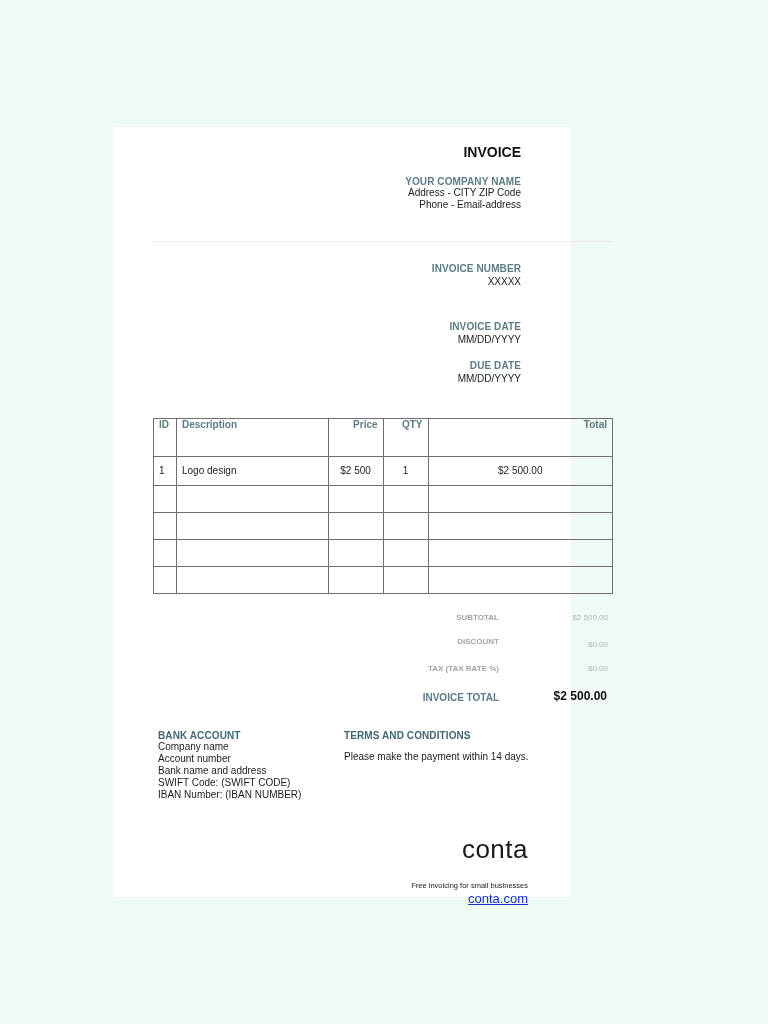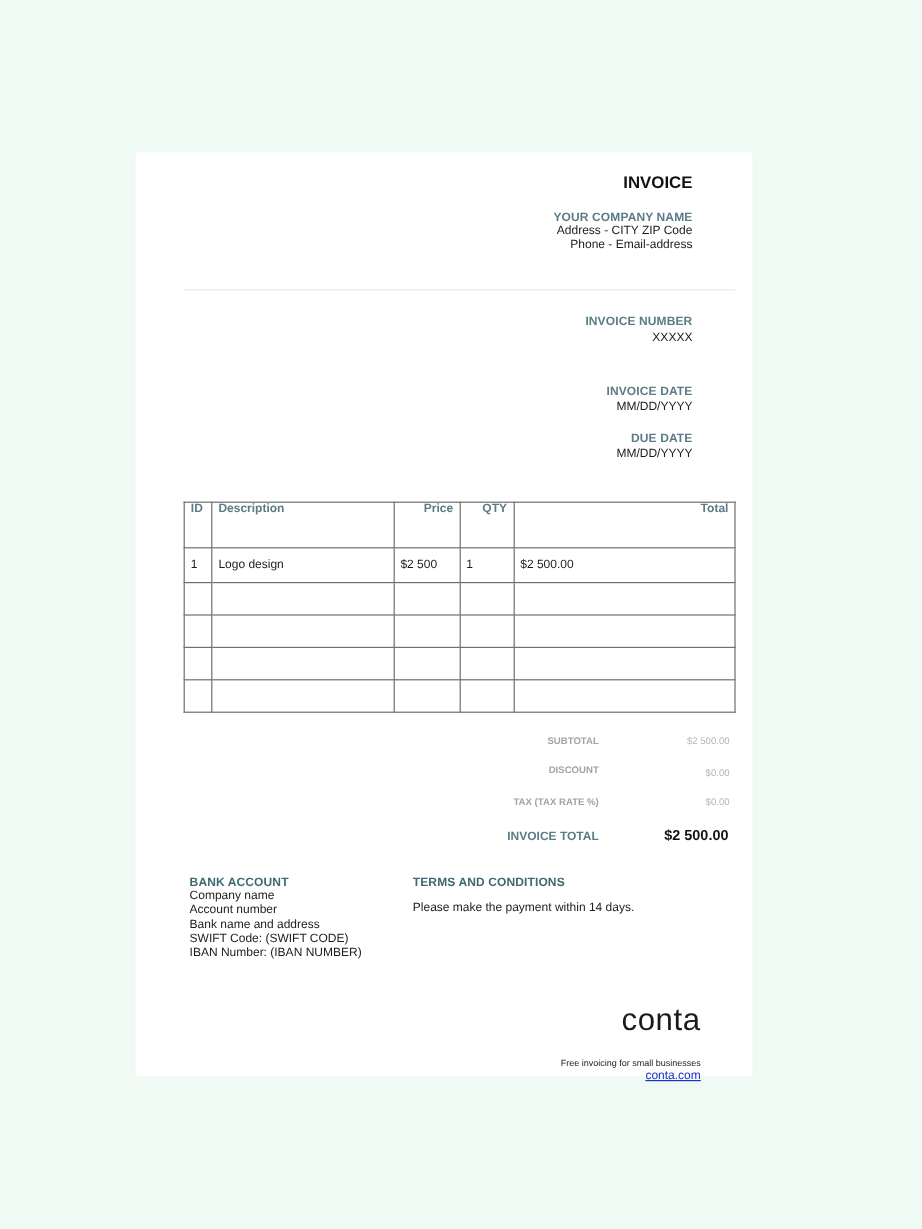--- a/index.html
+++ b/index.html
@@ -7,21 +7,21 @@
   body {
     background: #eefaf3;
     font-family: "Liberation Sans", sans-serif;
     color: #1c1c1c;
     position: relative;
     overflow: hidden;
   }
   .page {
     position: absolute;
     left: 113px; top: 127px;
-    width: 514px; height: 770px;
+    width: 458px; height: 770px;
     background: #ffffff;
   }
   .abs { position: absolute; }
   .r { text-align: right; }
   .title { font-size: 14px; font-weight: bold; color: #111; }
   .hd { font-size: 10px; font-weight: bold; color: #5b7c86; letter-spacing: 0.1px; }
   .hd-dark { color: #3f6874; }
   .tx { font-size: 10px; line-height: 12px; color: #1c1c1c; }
   .sep {
     position: absolute; left: 40px; top: 114px; width: 460px; height: 1px;
@@ -34,29 +34,29 @@
     font-size: 10px;
   }
   .tbl td, .tbl th {
     border: 1px solid #6f6f6f;
     padding: 0 5px;
     vertical-align: top;
   }
   .tbl th { font-weight: bold; color: #5b7c86; text-align: left; height: 38px; padding-top: 0; }
   .tbl tr.first td { height: 29px; padding-top: 8px; }
   .tbl tr.empty td { height: 27px; }
-  .tbl .num { text-align: left; }
+  .tbl .num { text-align: center; }
   .tbl td.num { padding-top: 11px; }
   .sum-lbl { font-size: 8px; font-weight: bold; color: #a3a3a3; text-align: right; width: 140px; }
   .sum-val { font-size: 8px; color: #b5b5b5; text-align: right; width: 100px; }
   .tot-lbl { font-size: 10px; font-weight: bold; color: #5b7c86; text-align: right; width: 140px; }
   .tot-val { font-size: 12px; font-weight: bold; color: #111; text-align: right; width: 100px; }
   .logo { font-size: 26px; color: #1a1a1a; letter-spacing: 0.5px; font-weight: normal; }
   .tag { font-size: 7.5px; color: #1c1c1c; }
-  .link { font-size: 10px; color: #1a2fd0; text-decoration: underline; }
+  .link { font-size: 13px; color: #1a2fd0; text-decoration: underline; }
 </style>
 </head>
 <body>
 
 <div class="page">
 
   <div class="abs title r" style="right:50px; top:17px;">INVOICE</div>
   <div class="abs r" style="right:50px; top:49px;">
     <div class="hd">YOUR COMPANY NAME</div>
     <div class="tx">Address - CITY ZIP Code</div>

